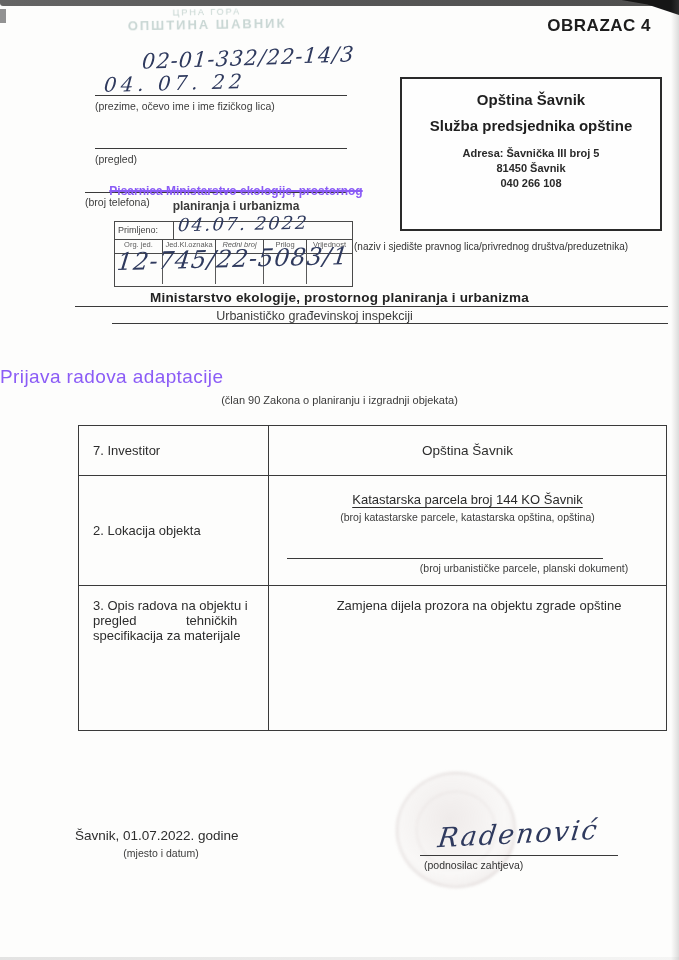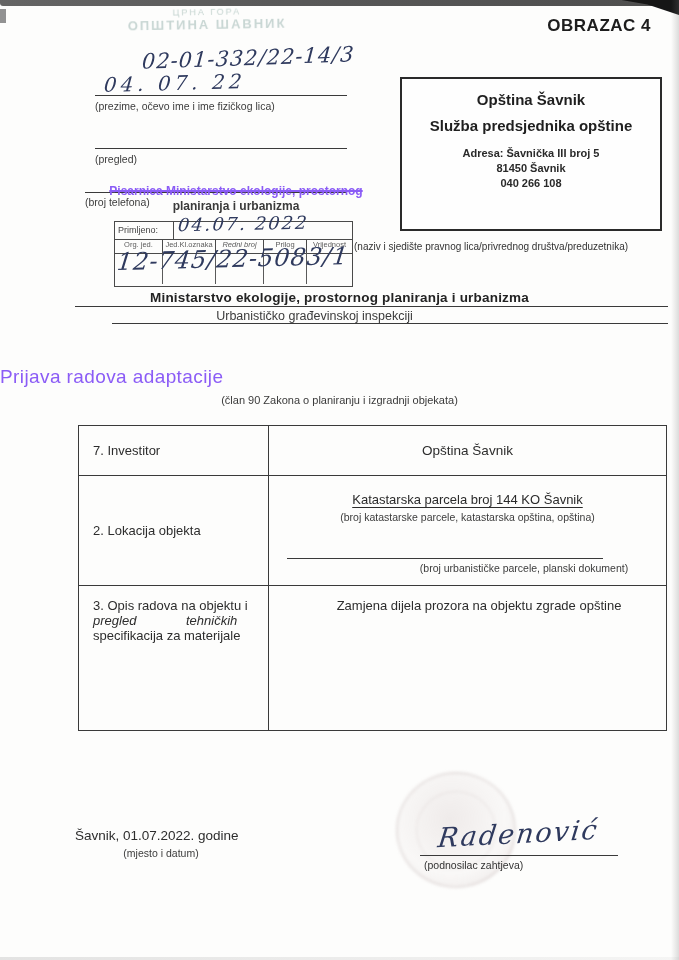--- a/index.html
+++ b/index.html
@@ -68,21 +68,21 @@
   .r1 .fcell-r{display:flex;align-items:center;justify-content:center;font-size:13.5px;color:#2d2d2d;}
   .r2{height:109px;}
   .r2 .fcell-l{display:flex;align-items:center;}
   .r2 .kat{position:absolute;left:0;top:16px;width:100%;text-align:center;font-size:13px;font-weight:500;color:#2b2b2b;text-decoration:underline;text-underline-offset:3px;text-decoration-thickness:1.3px;}
   .r2 .kat-hint{position:absolute;left:0;top:35px;width:100%;text-align:center;}
   .r2 .urb-line{position:absolute;left:18px;top:82px;width:316px;border-bottom:1.4px solid #3a3a3a;}
   .r2 .urb-hint{position:absolute;left:120px;top:86px;width:270px;text-align:center;}
   .r3{height:144px;}
   .r3 .fcell-l{padding-top:12px;}
   .r3 .opis-l1{margin-top:0;}
-  .r3 .opis-l2{word-spacing:46px;font-style:italic;}
+  .r3 .opis-l2{word-spacing:46px;}
   .r3 .works{position:absolute;left:30px;top:12px;width:360px;text-align:center;font-size:13px;color:#2d2d2d;}
 
   .place-date{position:absolute;left:75px;top:828px;font-size:13.5px;color:#2d2d2d;}
   .place-date-label{position:absolute;left:75px;top:847px;width:172px;text-align:center;}
 
   .round-stamp{position:absolute;left:396px;top:772px;width:116px;height:112px;border:2px solid rgba(175,155,155,.22);border-radius:50%;filter:blur(1.6px);background:radial-gradient(circle at 45% 40%,rgba(185,165,165,.20),rgba(185,165,165,.06) 60%,rgba(185,165,165,.16) 78%,rgba(185,165,165,0) 85%);}
   .round-stamp .inner{position:absolute;left:18px;top:17px;width:78px;height:76px;border:1.5px solid rgba(170,150,150,.18);border-radius:50%;}
 
   .sig-line{position:absolute;left:420px;top:855px;width:198px;border-bottom:1.6px solid #3a3a3a;}
   .hw-sig{position:absolute;left:438px;top:818px;font-size:27px;letter-spacing:2px;transform:rotate(-3deg) skewX(-10deg);}

